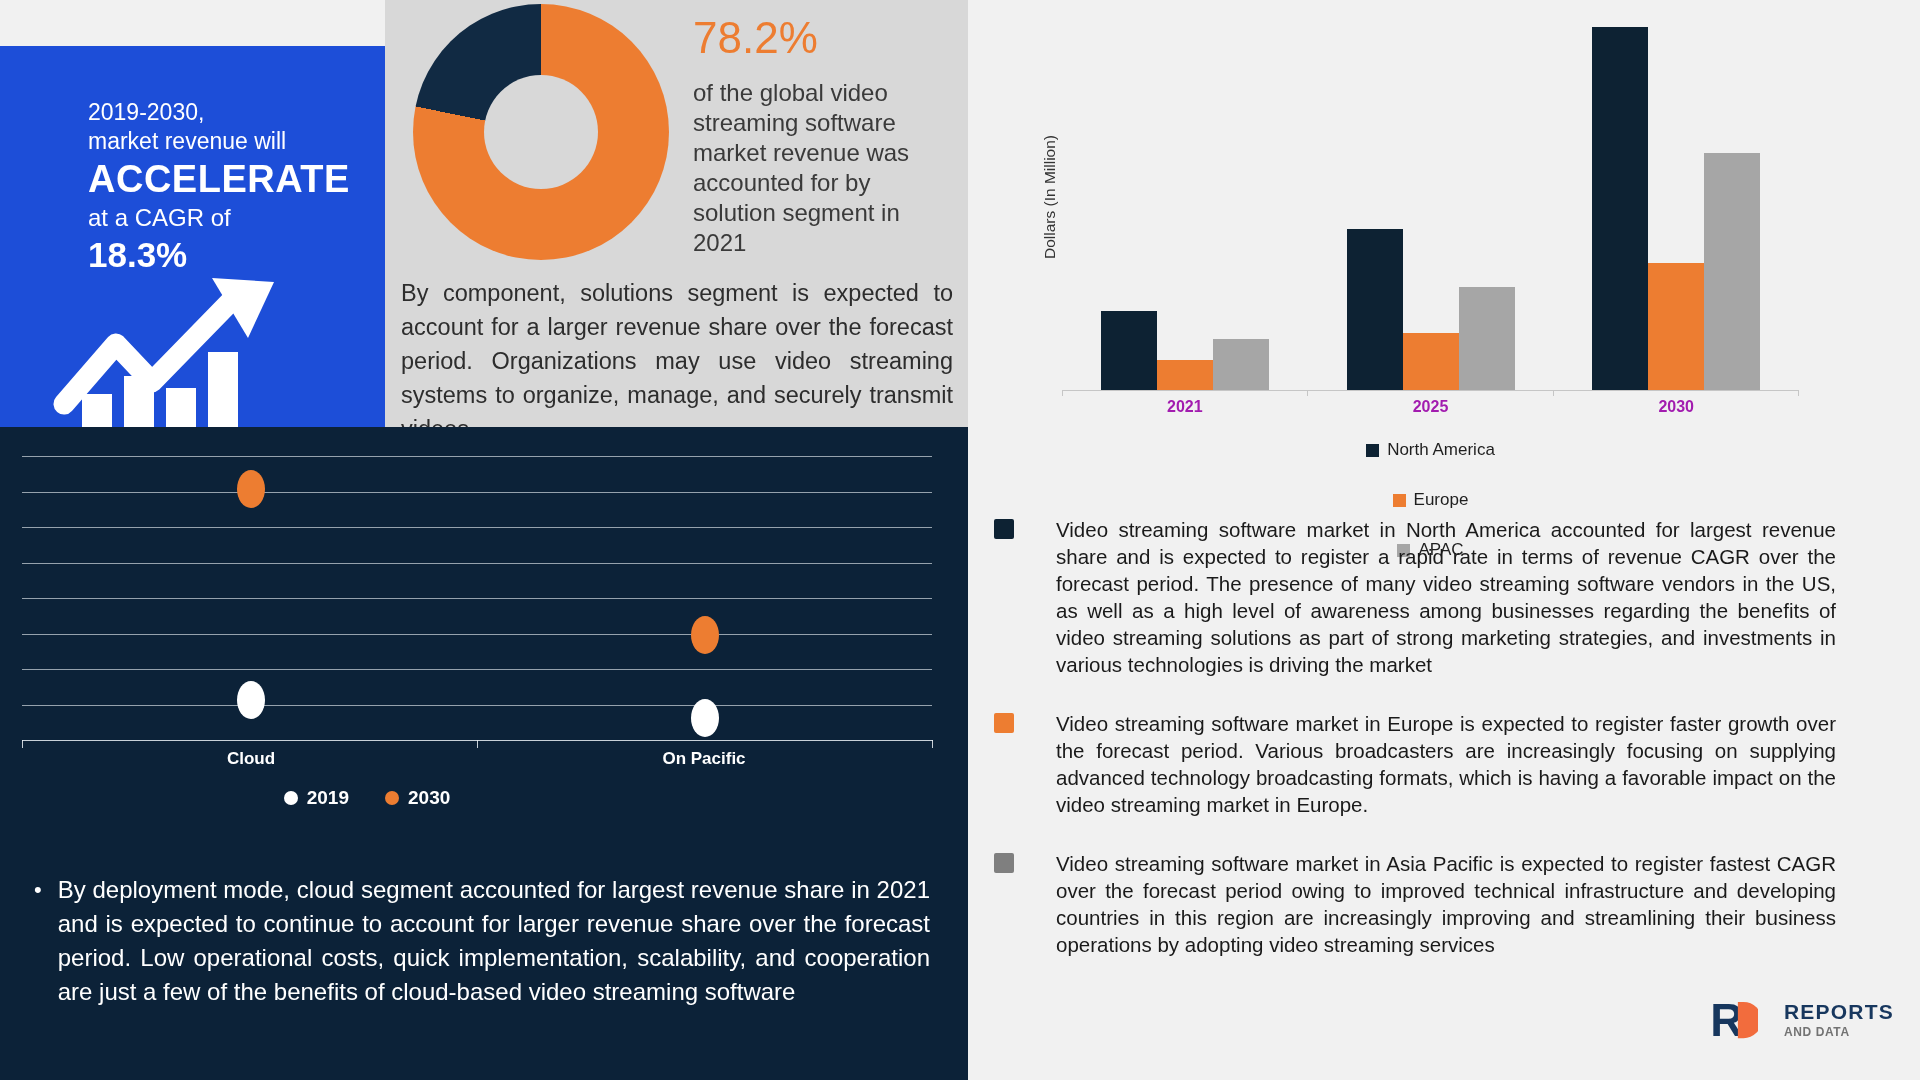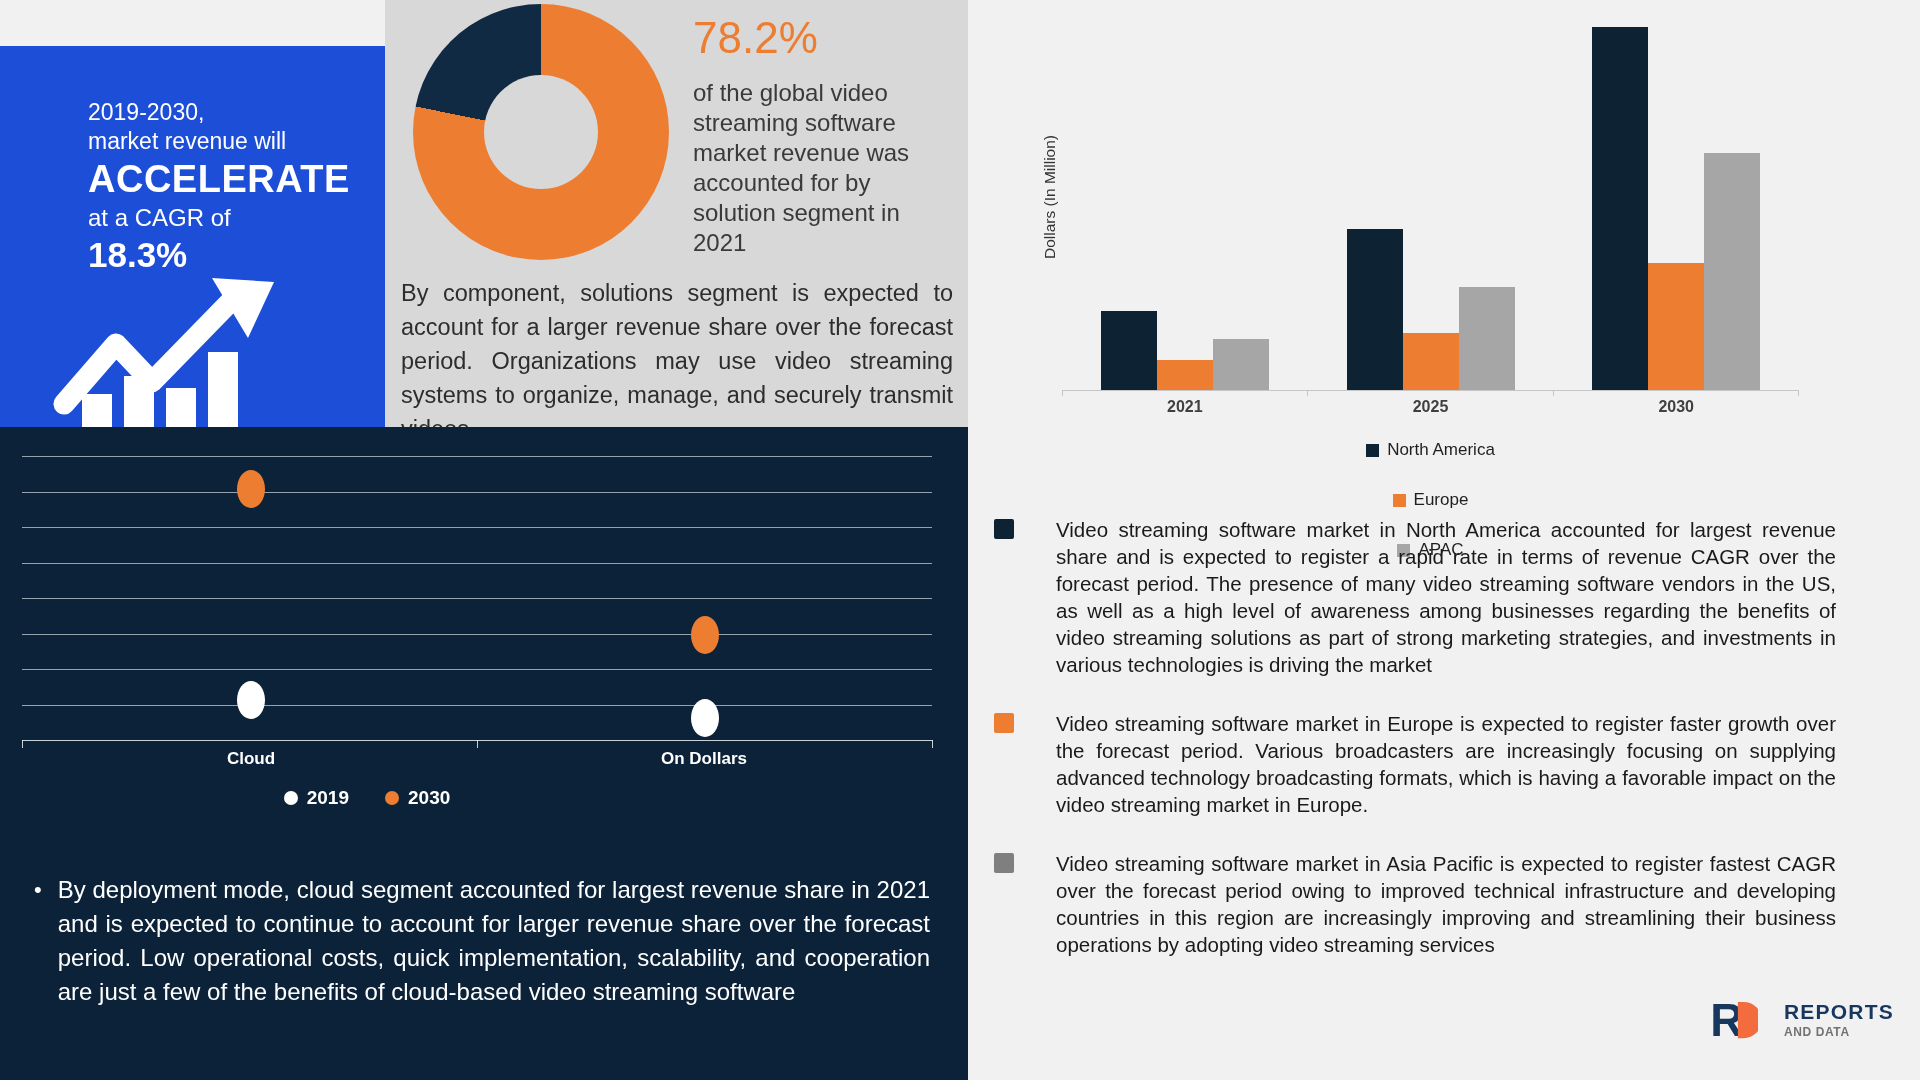--- a/index.html
+++ b/index.html
@@ -47,21 +47,21 @@
   .dp-bullet p{margin:0;font-size:24px;line-height:34px;text-align:justify;}
 
   
   .panel-light{left:968px;top:0;width:952px;height:1080px;background:#F1F1F1;}
   .ylabel{position:absolute;left:-28px;top:188px;width:220px;text-align:center;
     transform:rotate(-90deg);font-size:15.5px;color:#333333;}
   .bar-plot{position:absolute;left:94px;top:10px;width:737px;height:380px;border-bottom:1px solid #C6C6C6;}
   .bar{position:absolute;bottom:0;width:56px;}
   .bar-tick{position:absolute;width:1px;height:6px;top:380px;background:#C6C6C6;}
   .bar-xlabels{position:absolute;left:94px;top:398px;width:737px;display:flex;}
-  .bar-xlabels span{flex:1;text-align:center;font-size:16px;font-weight:bold;color:#404040;}
+  .bar-xlabels span{flex:1;text-align:center;font-size:16px;font-weight:bold;color:#a21caf;}
   .bar-legend{position:absolute;left:94px;top:440px;width:737px;display:flex;justify-content:center;
     gap:30px;align-items:center;font-size:17px;color:#1F1F1F;flex-direction:column;}
   .bar-leg-item{display:flex;align-items:center;}
   .legend-swatch{width:13px;height:13px;display:inline-block;margin-right:8px;}
   .r-bullets{position:absolute;left:26px;top:516px;width:842px;display:flex;flex-direction:column;gap:32px;}
   .r-bullet{display:flex;justify-content:flex-end;}
   .r-marker{flex:0 0 20px;width:20px;height:20px;margin-right:42px;margin-top:3px;border-radius:2px;}
   .r-bullet p{margin:0;font-size:20.5px;line-height:27px;color:#1A1A1A;text-align:justify;}
   .logo{position:absolute;left:744px;top:1000px;display:flex;align-items:center;}
   .logo-text{margin-left:26px;}
@@ -115,21 +115,21 @@
         <div class="dot" style="background: rgb(255, 255, 255); left: 229.32px; top: 243.885px;"></div>
         <div class="dot" style="background: rgb(255, 255, 255); left: 682.5px; top: 261.99px;"></div>
         <div class="dot" style="background: rgb(237, 125, 49); left: 229.32px; top: 33.015px;"></div>
         <div class="dot" style="background: rgb(237, 125, 49); left: 682.5px; top: 178.92px;"></div>
       </div>
     <div class="dp-axis"></div>
     <div class="dp-tick" style="left:22px"></div>
     <div class="dp-tick" style="left:477px"></div>
     <div class="dp-tick" style="left:932px"></div>
     <div class="dp-label cloud">Cloud</div>
-    <div class="dp-label onprem">On Dollars</div>
+    <div class="dp-label onprem">On Pacific</div>
     <div class="dp-legend">
       <span class="dp-leg-item">
         <span class="dot-swatch" style="background: rgb(255, 255, 255);"></span>
         <span>2019</span>
       </span>
       <span class="dp-leg-item">
         <span class="dot-swatch" style="background: rgb(237, 125, 49);"></span>
         <span>2030</span>
       </span>
     </div>

